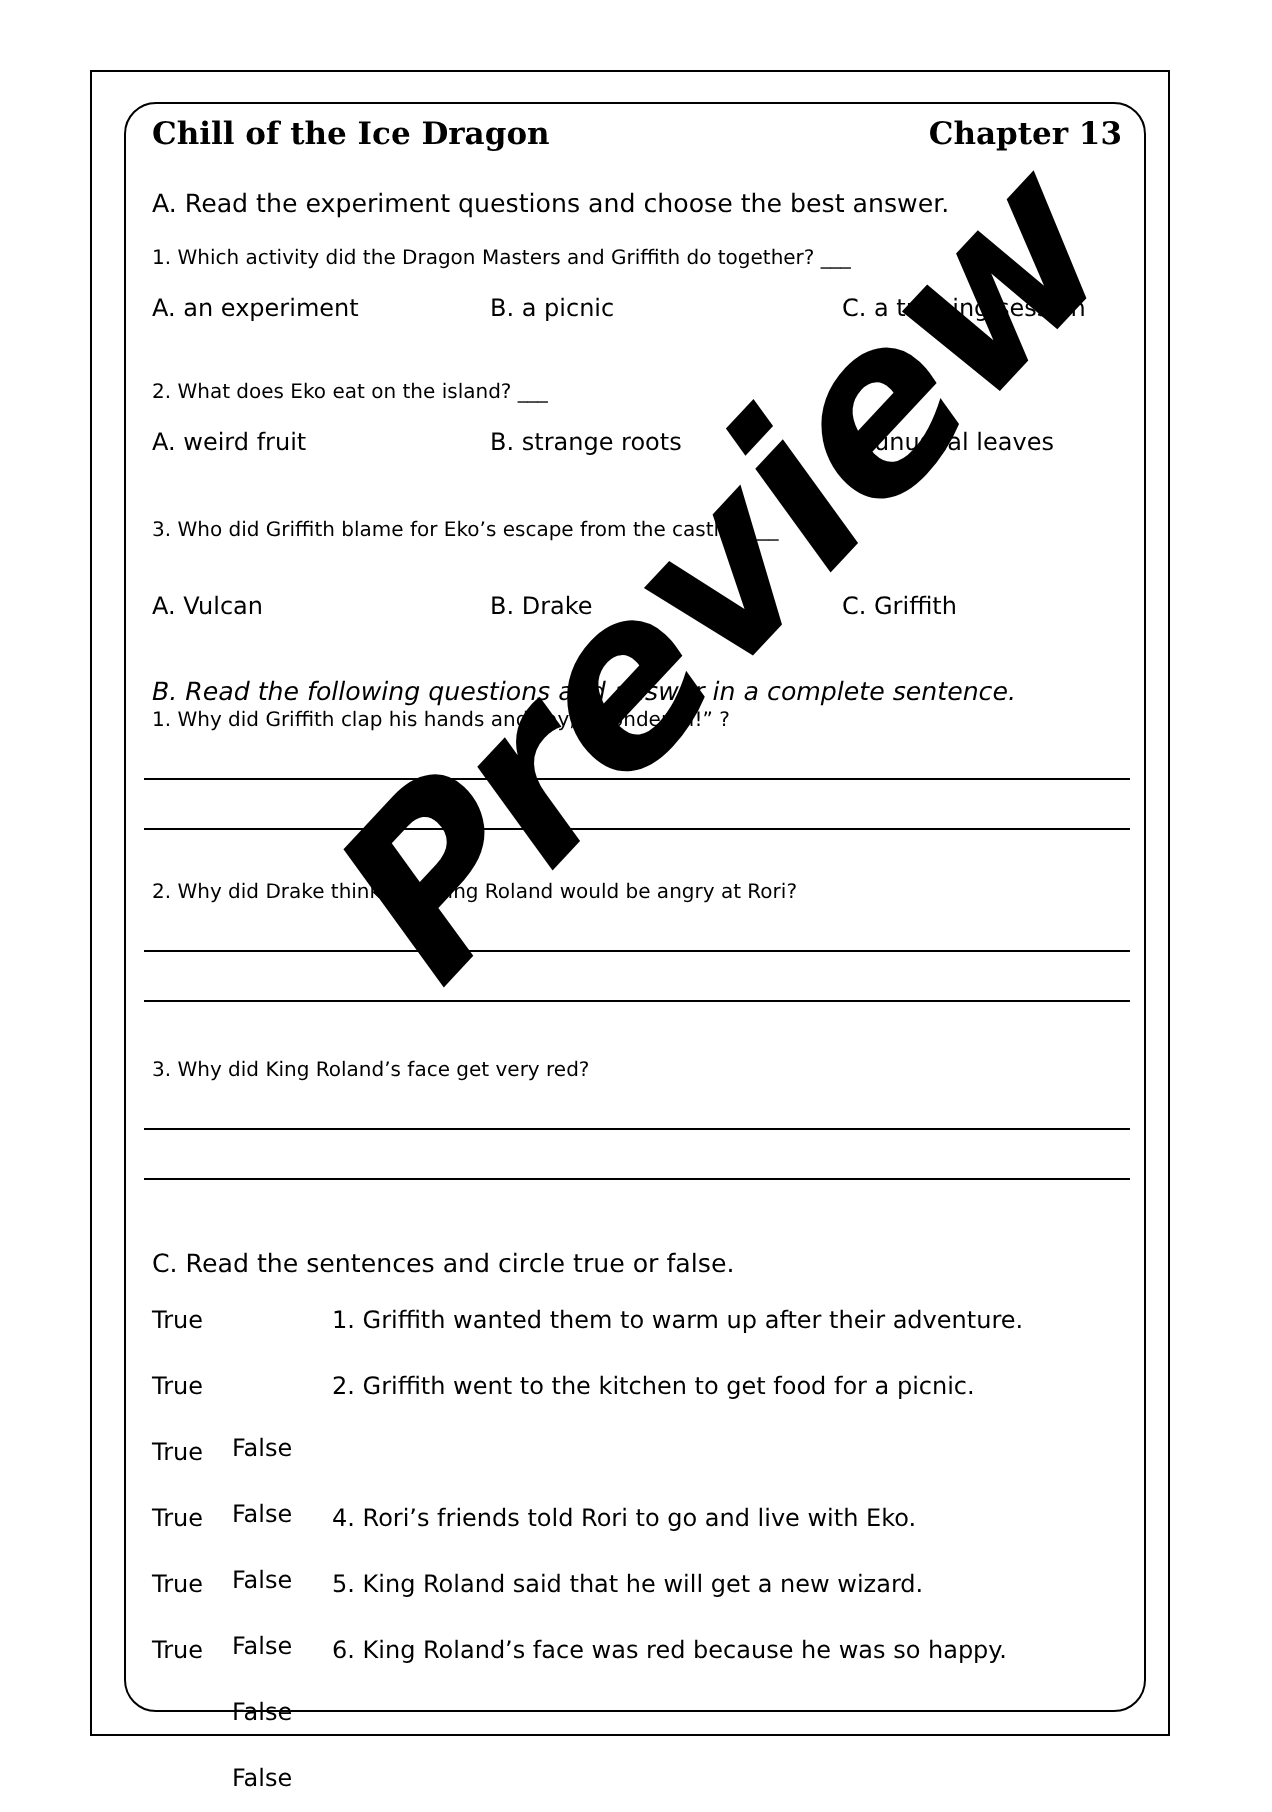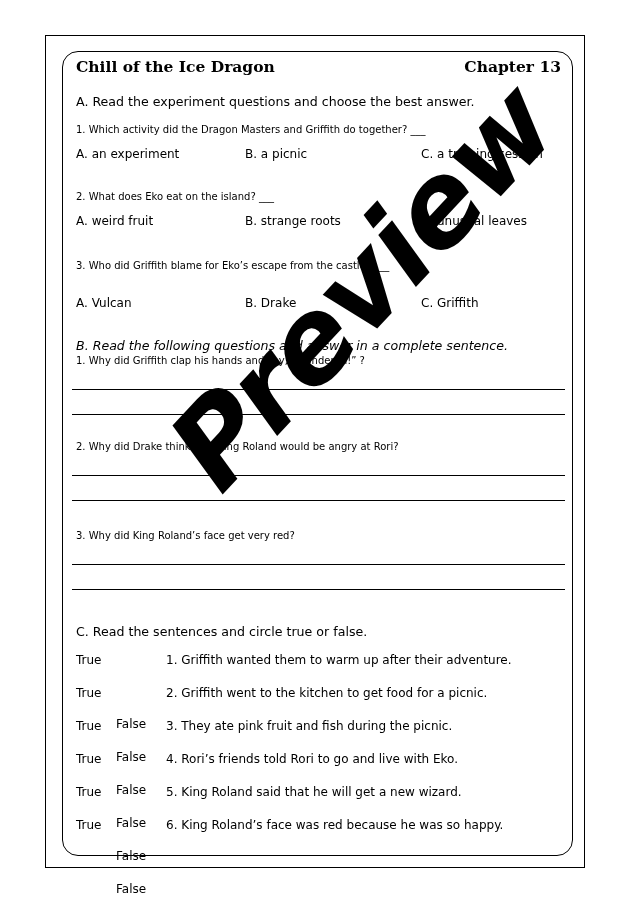--- a/index.html
+++ b/index.html
@@ -217,21 +217,20 @@
 
   <div class="tf-row" style="top:686px;">
     <span class="tf-true">True</span>
     <span class="tf-false">False</span>
     <span class="tf-text">2. Griffith went to the kitchen to get food for a picnic.</span>
   </div>
 
   <div class="tf-row" style="top:719px;">
     <span class="tf-true">True</span>
     <span class="tf-false">False</span>
-    <span class="tf-text">3. They ate pink fruit and fish during the picnic.</span>
   </div>
 
   <div class="tf-row" style="top:752px;">
     <span class="tf-true">True</span>
     <span class="tf-false">False</span>
     <span class="tf-text">4. Rori’s friends told Rori to go and live with Eko.</span>
   </div>
 
   <div class="tf-row" style="top:785px;">
     <span class="tf-true">True</span>

